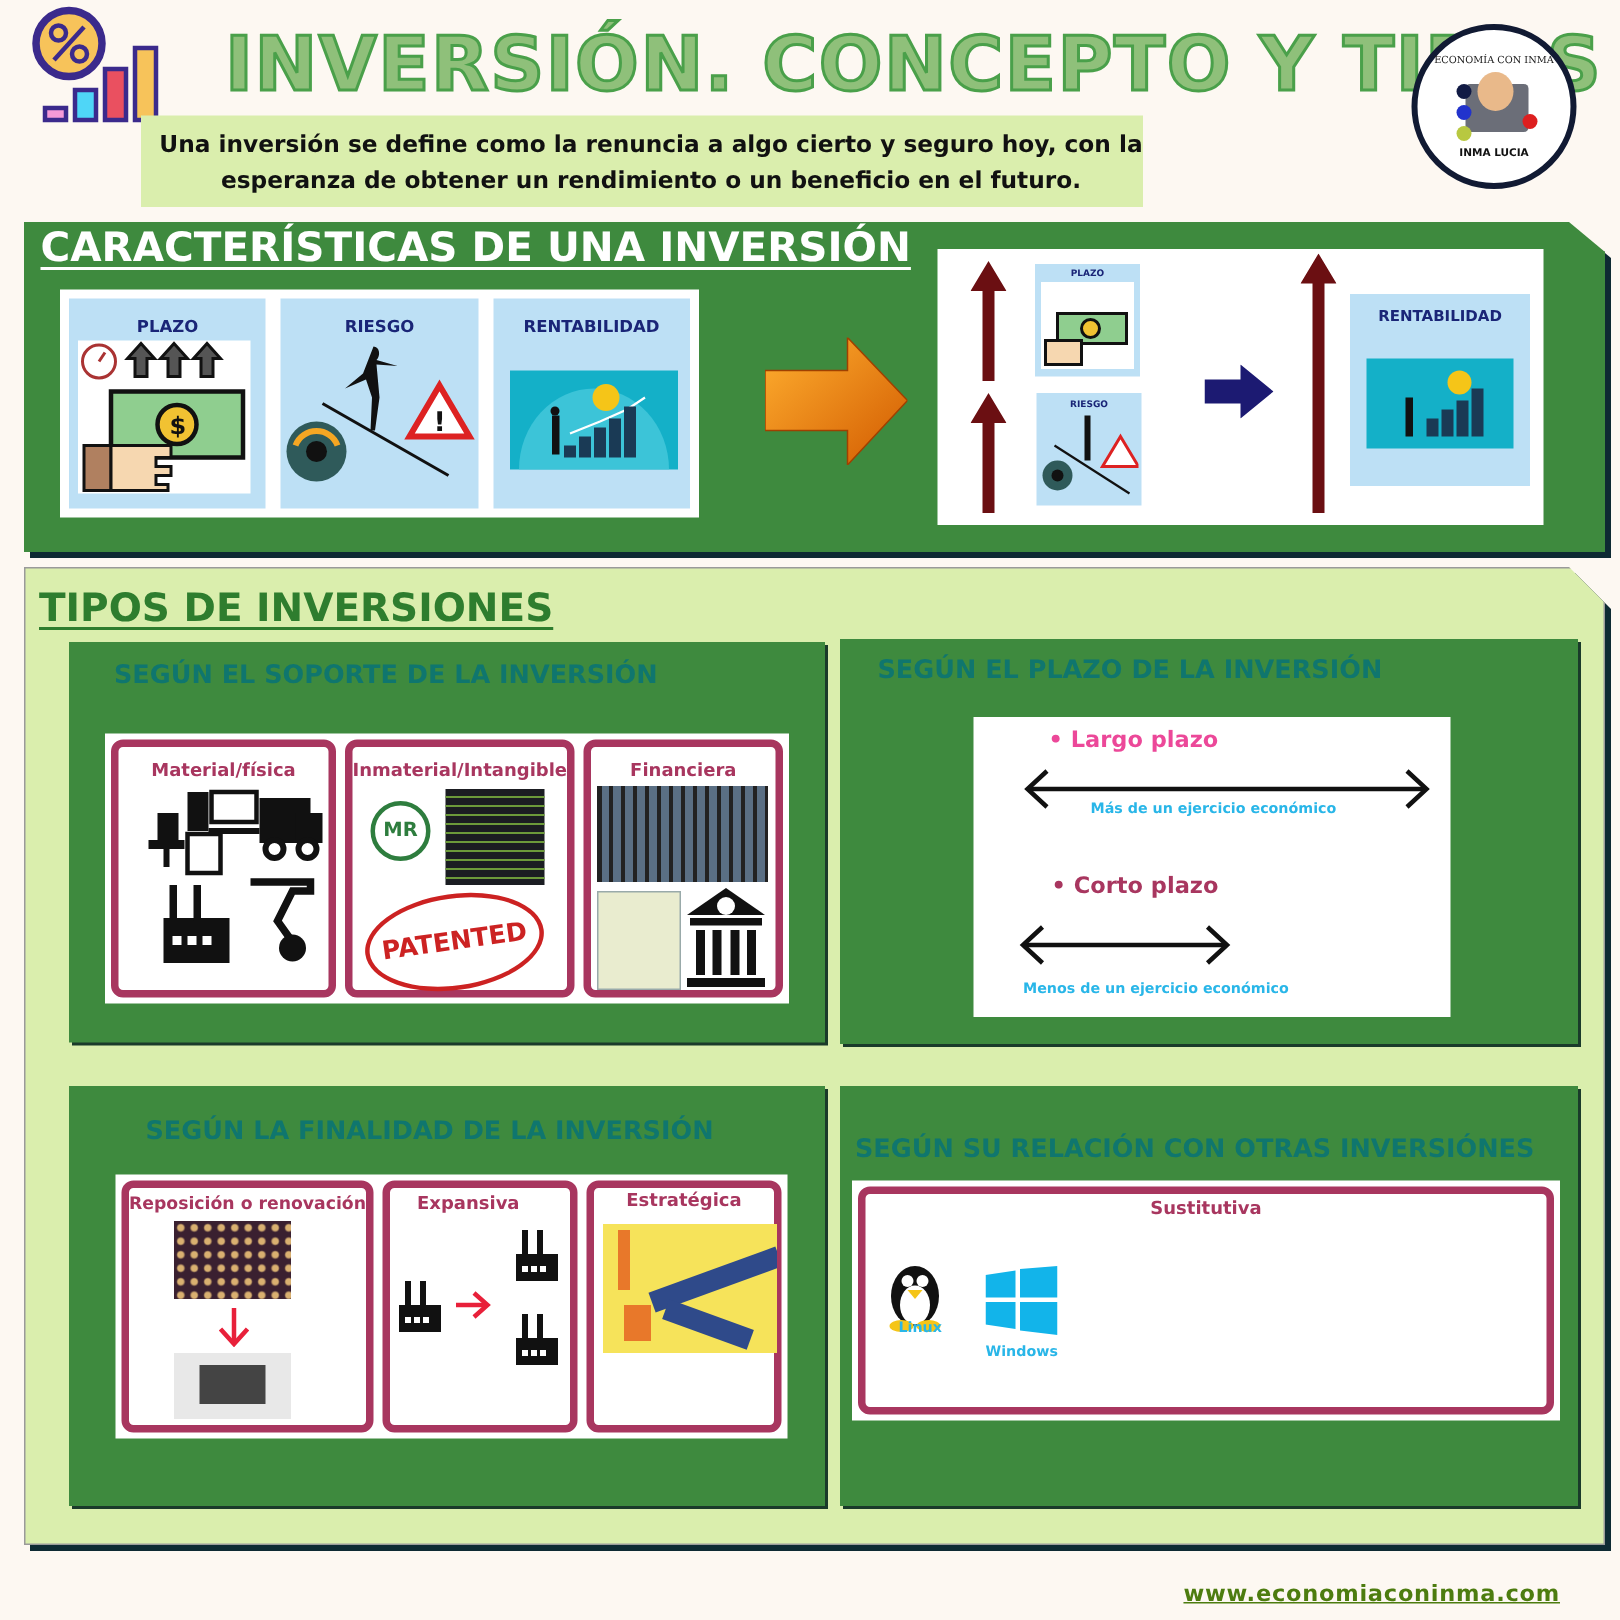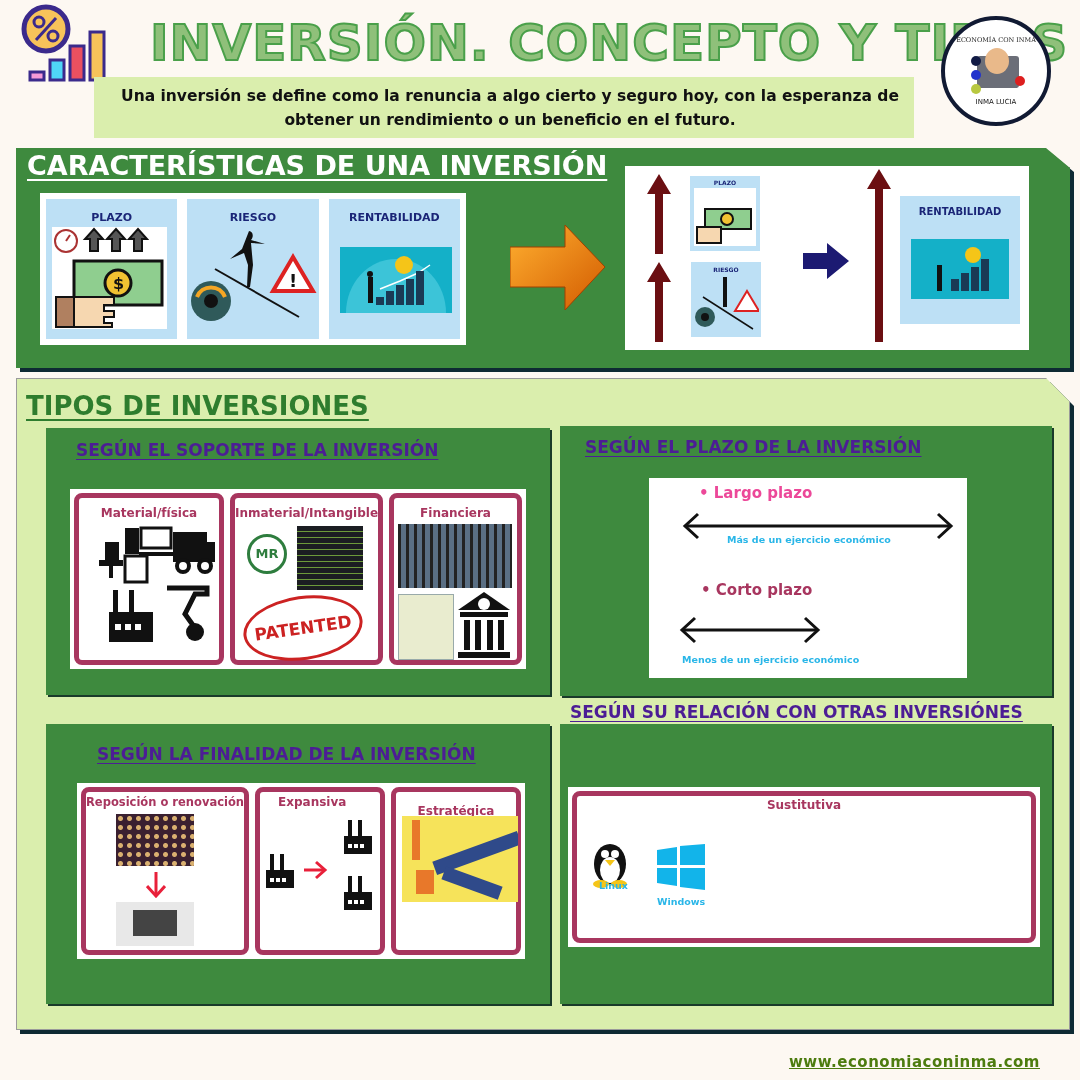--- a/index.html
+++ b/index.html
@@ -1,41 +1,41 @@
 <!DOCTYPE html>
 <html><head>
 <meta charset="utf-8">
 <style>
 *{box-sizing:border-box;margin:0;padding:0}
 body{width:1080px;height:1080px;background:#fdf8f2;font-family:"DejaVu Sans","Liberation Sans",sans-serif;position:relative;overflow:hidden}
 .abs{position:absolute}
 
 .title{left:150px;top:14px;width:770px;text-align:center;font-family:"DejaVu Sans",sans-serif;font-weight:bold;font-size:50px;letter-spacing:1px;color:#8fc07a;-webkit-text-stroke:2px #4aa04a;white-space:nowrap}
-.deffbox{left:94px;top:77px;width:820px;height:61px;background:#daeead;text-align:center;font-weight:bold;font-size:15.5px;line-height:24px;padding-top:7px;color:#111;padding-left:12px}
+.deffbox{left:94px;top:77px;width:668px;height:61px;background:#daeead;text-align:center;font-weight:bold;font-size:15.5px;line-height:24px;padding-top:7px;color:#111;padding-left:12px}
 .logo{left:941px;top:16px;width:110px;height:110px;border-radius:50%;border:4px solid #111a33;background:#fff;text-align:center}
 .logo .t1{position:absolute;top:16px;left:0;width:100%;font-family:"DejaVu Serif",serif;font-size:6.5px;color:#222}
-.logo .t2{position:absolute;bottom:16px;left:0;width:100%;font-size:7px;font-weight:normal;color:#111}
+.logo .t2{position:absolute;bottom:16px;left:0;width:100%;font-size:7px;font-weight:bold;color:#111}
 .logo .lap{position:absolute;left:32px;top:36px;width:42px;height:32px;background:#6b6e78;border-radius:3px}
 .logo .face{position:absolute;left:40px;top:28px;width:24px;height:26px;border-radius:50%;background:#e9b98a}
 .logo .dot{position:absolute;width:10px;height:10px;border-radius:50%}
 
 .sec1{left:16px;top:148px;width:1054px;height:220px;background:#3e8a3e;clip-path:polygon(0 0,1030px 0,100% 20px,100% 100%,0 100%);box-shadow:4px 4px 0 #0e2a33}
 .sec1shadow{left:20px;top:152px;width:1054px;height:220px;background:#0e2a33;clip-path:polygon(0 0,1030px 0,100% 20px,100% 100%,0 100%)}
 .h1{color:#fff;font-weight:bold;font-size:27px;text-decoration:underline;text-underline-offset:4px;white-space:nowrap}
 .cards{left:40px;top:193px;width:426px;height:152px;background:#fff;padding:6px;display:flex;gap:10px}
 .card{flex:1;background:#bde0f5;text-align:center;position:relative}
 .card .lbl{font-size:11px;font-weight:bold;color:#1a2577;margin-top:12px}
 .orange-arrow{left:510px;top:225px;width:95px;height:85px}
 .panel-right{left:625px;top:166px;width:404px;height:184px;background:#fff}
 
 .sec2shadow{left:20px;top:382px;width:1054px;height:652px;background:#0e2a33;clip-path:polygon(0 0,1030px 0,100% 24px,100% 100%,0 100%)}
 .sec2{left:16px;top:378px;width:1054px;height:652px;background:#daeead;clip-path:polygon(0 0,1030px 0,100% 24px,100% 100%,0 100%);border:1px solid #9a9a9a}
 .h2{left:26px;top:391px;color:#2e7d2e;font-weight:bold;font-size:26px;text-decoration:underline;text-underline-offset:4px;white-space:nowrap}
 .sub{background:#3e8a3e;box-shadow:2px 2px 0 #1a3a2a}
-.subh{color:#4c1d95;font-weight:bold;font-size:17px;text-decoration:underline;text-underline-offset:3px;white-space:nowrap}
+.subh{color:#0f766e;font-weight:bold;font-size:17px;text-underline-offset:3px;white-space:nowrap}
 .wpanel{background:#fff;display:flex;gap:6px;padding:4px}
 .mcard{flex:1;border:5px solid #a8365f;border-radius:8px;text-align:center;position:relative;background:#fff}
 .mcard .mt{color:#a8365f;font-weight:bold;font-size:12px;margin-top:8px;white-space:nowrap}
 .cap{color:#29b6e8;font-weight:bold;font-size:9.5px}
 .footer{right:40px;top:1053px;font-weight:bold;font-size:15px;color:#4d7c0f;text-decoration:underline;letter-spacing:.5px}
 </style>
 </head>
 <body>
 
 <div class="abs" style="left:20px;top:4px;width:92px;height:80px">
@@ -292,32 +292,32 @@
           <rect x="96" y="62" width="4" height="16"></rect>
         </g>
       <g fill="#fff">
           <rect x="86" y="86" width="4" height="4"></rect>
           <rect x="92" y="86" width="4" height="4"></rect>
           <rect x="98" y="86" width="4" height="4"></rect>
         </g>
     </svg>
   </div>
   <div class="mcard">
-    <div class="mt" style="margin-top:12px">Estratégica</div>
+    <div class="mt" style="margin-top:1px">Estratégica</div>
     <div style="position:absolute;left:6px;top:24px;width:116px;height:86px;background:#f6e35a;overflow:hidden">
       <div style="position:absolute;left:30px;top:30px;width:90px;height:14px;background:#2f4a8a;transform:rotate(-20deg)"></div>
       <div style="position:absolute;left:40px;top:60px;width:60px;height:14px;background:#2f4a8a;transform:rotate(20deg)"></div>
       <div style="position:absolute;left:10px;top:4px;width:8px;height:40px;background:#e8782a"></div>
       <div style="position:absolute;left:14px;top:54px;width:18px;height:24px;background:#e8782a"></div>
     </div>
   </div>
 </div>
 
 <div class="abs sub" style="left:560px;top:724px;width:492px;height:280px"></div>
-<div class="abs subh" style="left:570px;top:702px">SEGÚN SU RELACIÓN CON OTRAS  INVERSIÓNES</div>
+<div class="abs subh" style="left:570px;top:756px">SEGÚN SU RELACIÓN CON OTRAS  INVERSIÓNES</div>
 <div class="abs wpanel" style="left:568px;top:787px;width:472px;height:160px">
   <div class="mcard">
     <div class="mt" style="margin-top:2px">Sustitutiva</div>
     <svg style="position:absolute;left:12px;top:42px" width="42" height="50" viewBox="0 0 42 50">
         <ellipse cx="21" cy="26" rx="16" ry="20" fill="#111"></ellipse>
         <ellipse cx="21" cy="32" rx="10" ry="13" fill="#fff"></ellipse>
         <circle cx="16" cy="16" r="4" fill="#fff"></circle>
         <circle cx="26" cy="16" r="4" fill="#fff"></circle>
         <polygon points="16,22 26,22 21,28" fill="#f5c518"></polygon>
         <ellipse cx="12" cy="46" rx="8" ry="4" fill="#f5c518"></ellipse>

